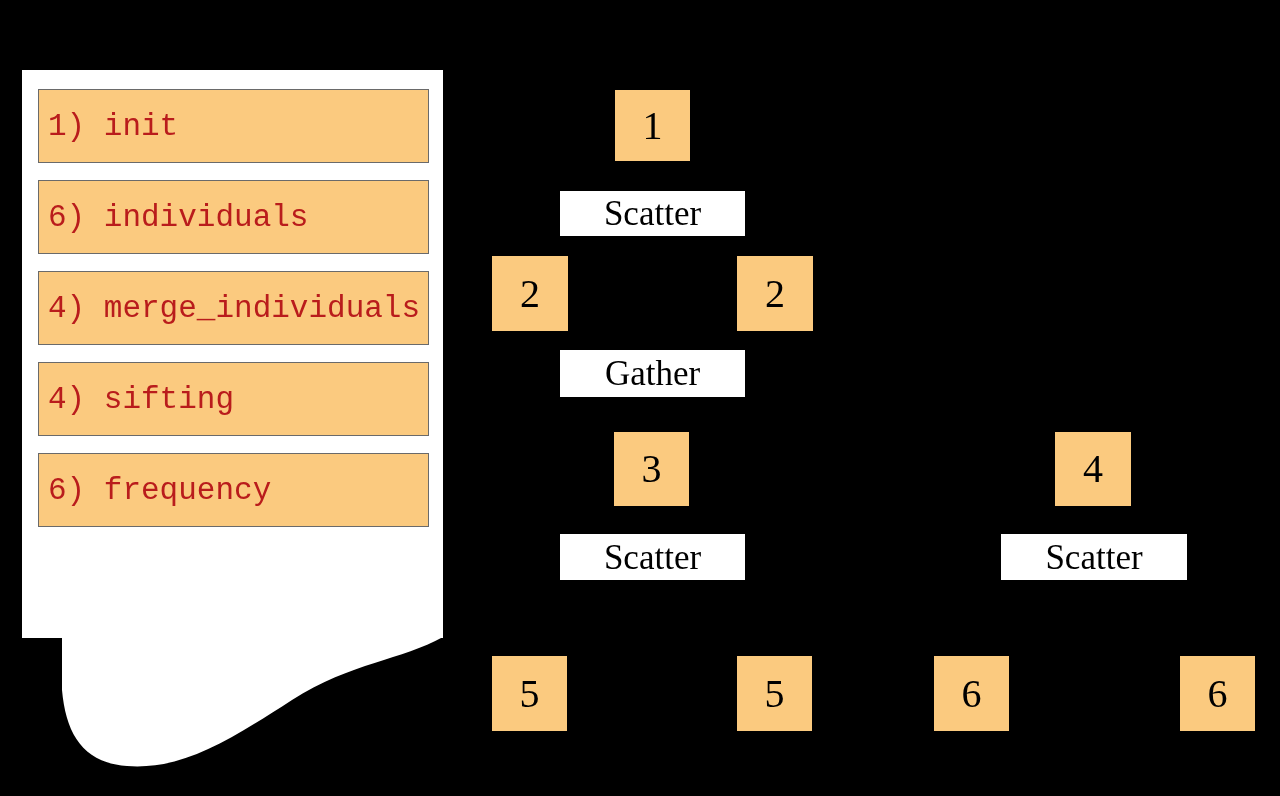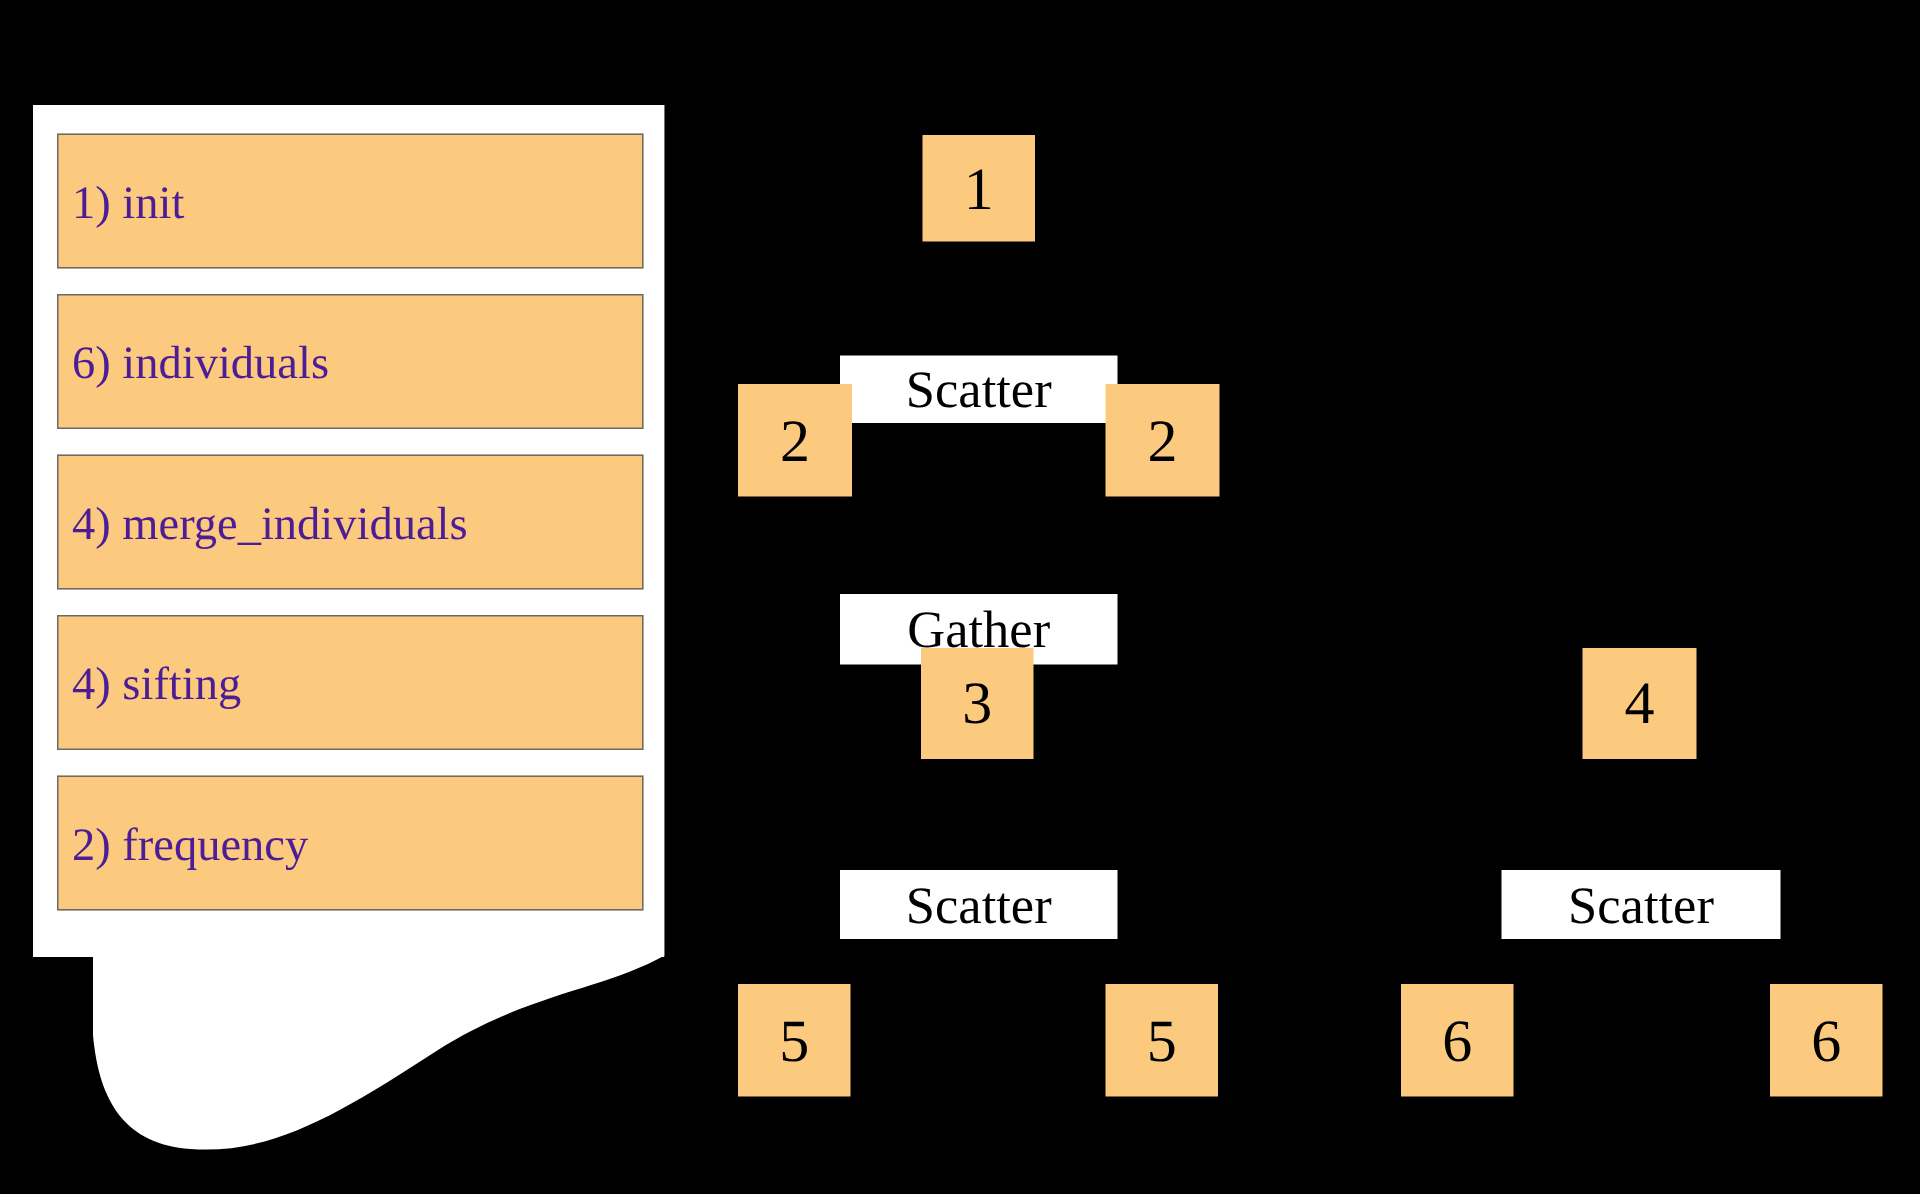--- a/index.html
+++ b/index.html
@@ -33,32 +33,33 @@
   }
   #doc-list {
     position: absolute;
     left: 16px;
     top: 19px;
     width: 391px;
   }
   .doc-item {
     box-sizing: border-box;
     width: 391px;
-    height: 90px;
+    height: 74px;
     margin-bottom: 17px;
     background: #FBCA7F;
     border: 1px solid #6a6a6a;
     display: flex;
     align-items: center;
     padding-left: 9px;
-    color: #4c1d95;
+    color: #b91c1c;
     font-size: 31px;
     line-height: 1;
     letter-spacing: 0px;
     white-space: nowrap;
+    font-family: Liberation Mono, monospace;
   }
 
   
   #graph {
     position: absolute;
     left: 0;
     top: 0;
     width: 1280px;
     height: 796px;
   }
@@ -76,21 +77,20 @@
   .edgelabel {
     position: absolute;
     box-sizing: border-box;
     background: #FFFFFF;
     color: #000000;
     display: flex;
     align-items: center;
     justify-content: center;
     font-size: 35px;
     line-height: 1;
-    margin-top: 46px;
   }
 </style>
 </head>
 <body>
 
 <div id="canvas">
 
   <div id="doc-panel">
 
     <svg id="doc-paper" viewBox="0 0 421 700" preserveAspectRatio="none">
@@ -100,21 +100,21 @@
                C 62 693, 44 665, 40 620
                L 40 0 Z" fill="#FFFFFF"></path>
       <rect x="0" y="0" width="421" height="568" fill="#FFFFFF"></rect>
     </svg>
 
     <div id="doc-list">
       <div class="doc-item">1) init</div>
       <div class="doc-item">6) individuals</div>
       <div class="doc-item">4) merge_individuals</div>
       <div class="doc-item">4) sifting</div>
-      <div class="doc-item">2) frequency</div>
+      <div class="doc-item">6) frequency</div>
     </div>
   </div>
 
   <div id="graph">
 
     <div class="node" style="left:615px; top:90px; width:75px; height:71px;">1</div>
 
     <div class="edgelabel" style="left:560px; top:191px; width:185px; height:45px;">Scatter</div>
 
     <div class="node" style="left:492px; top:256px; width:76px; height:75px;">2</div>

